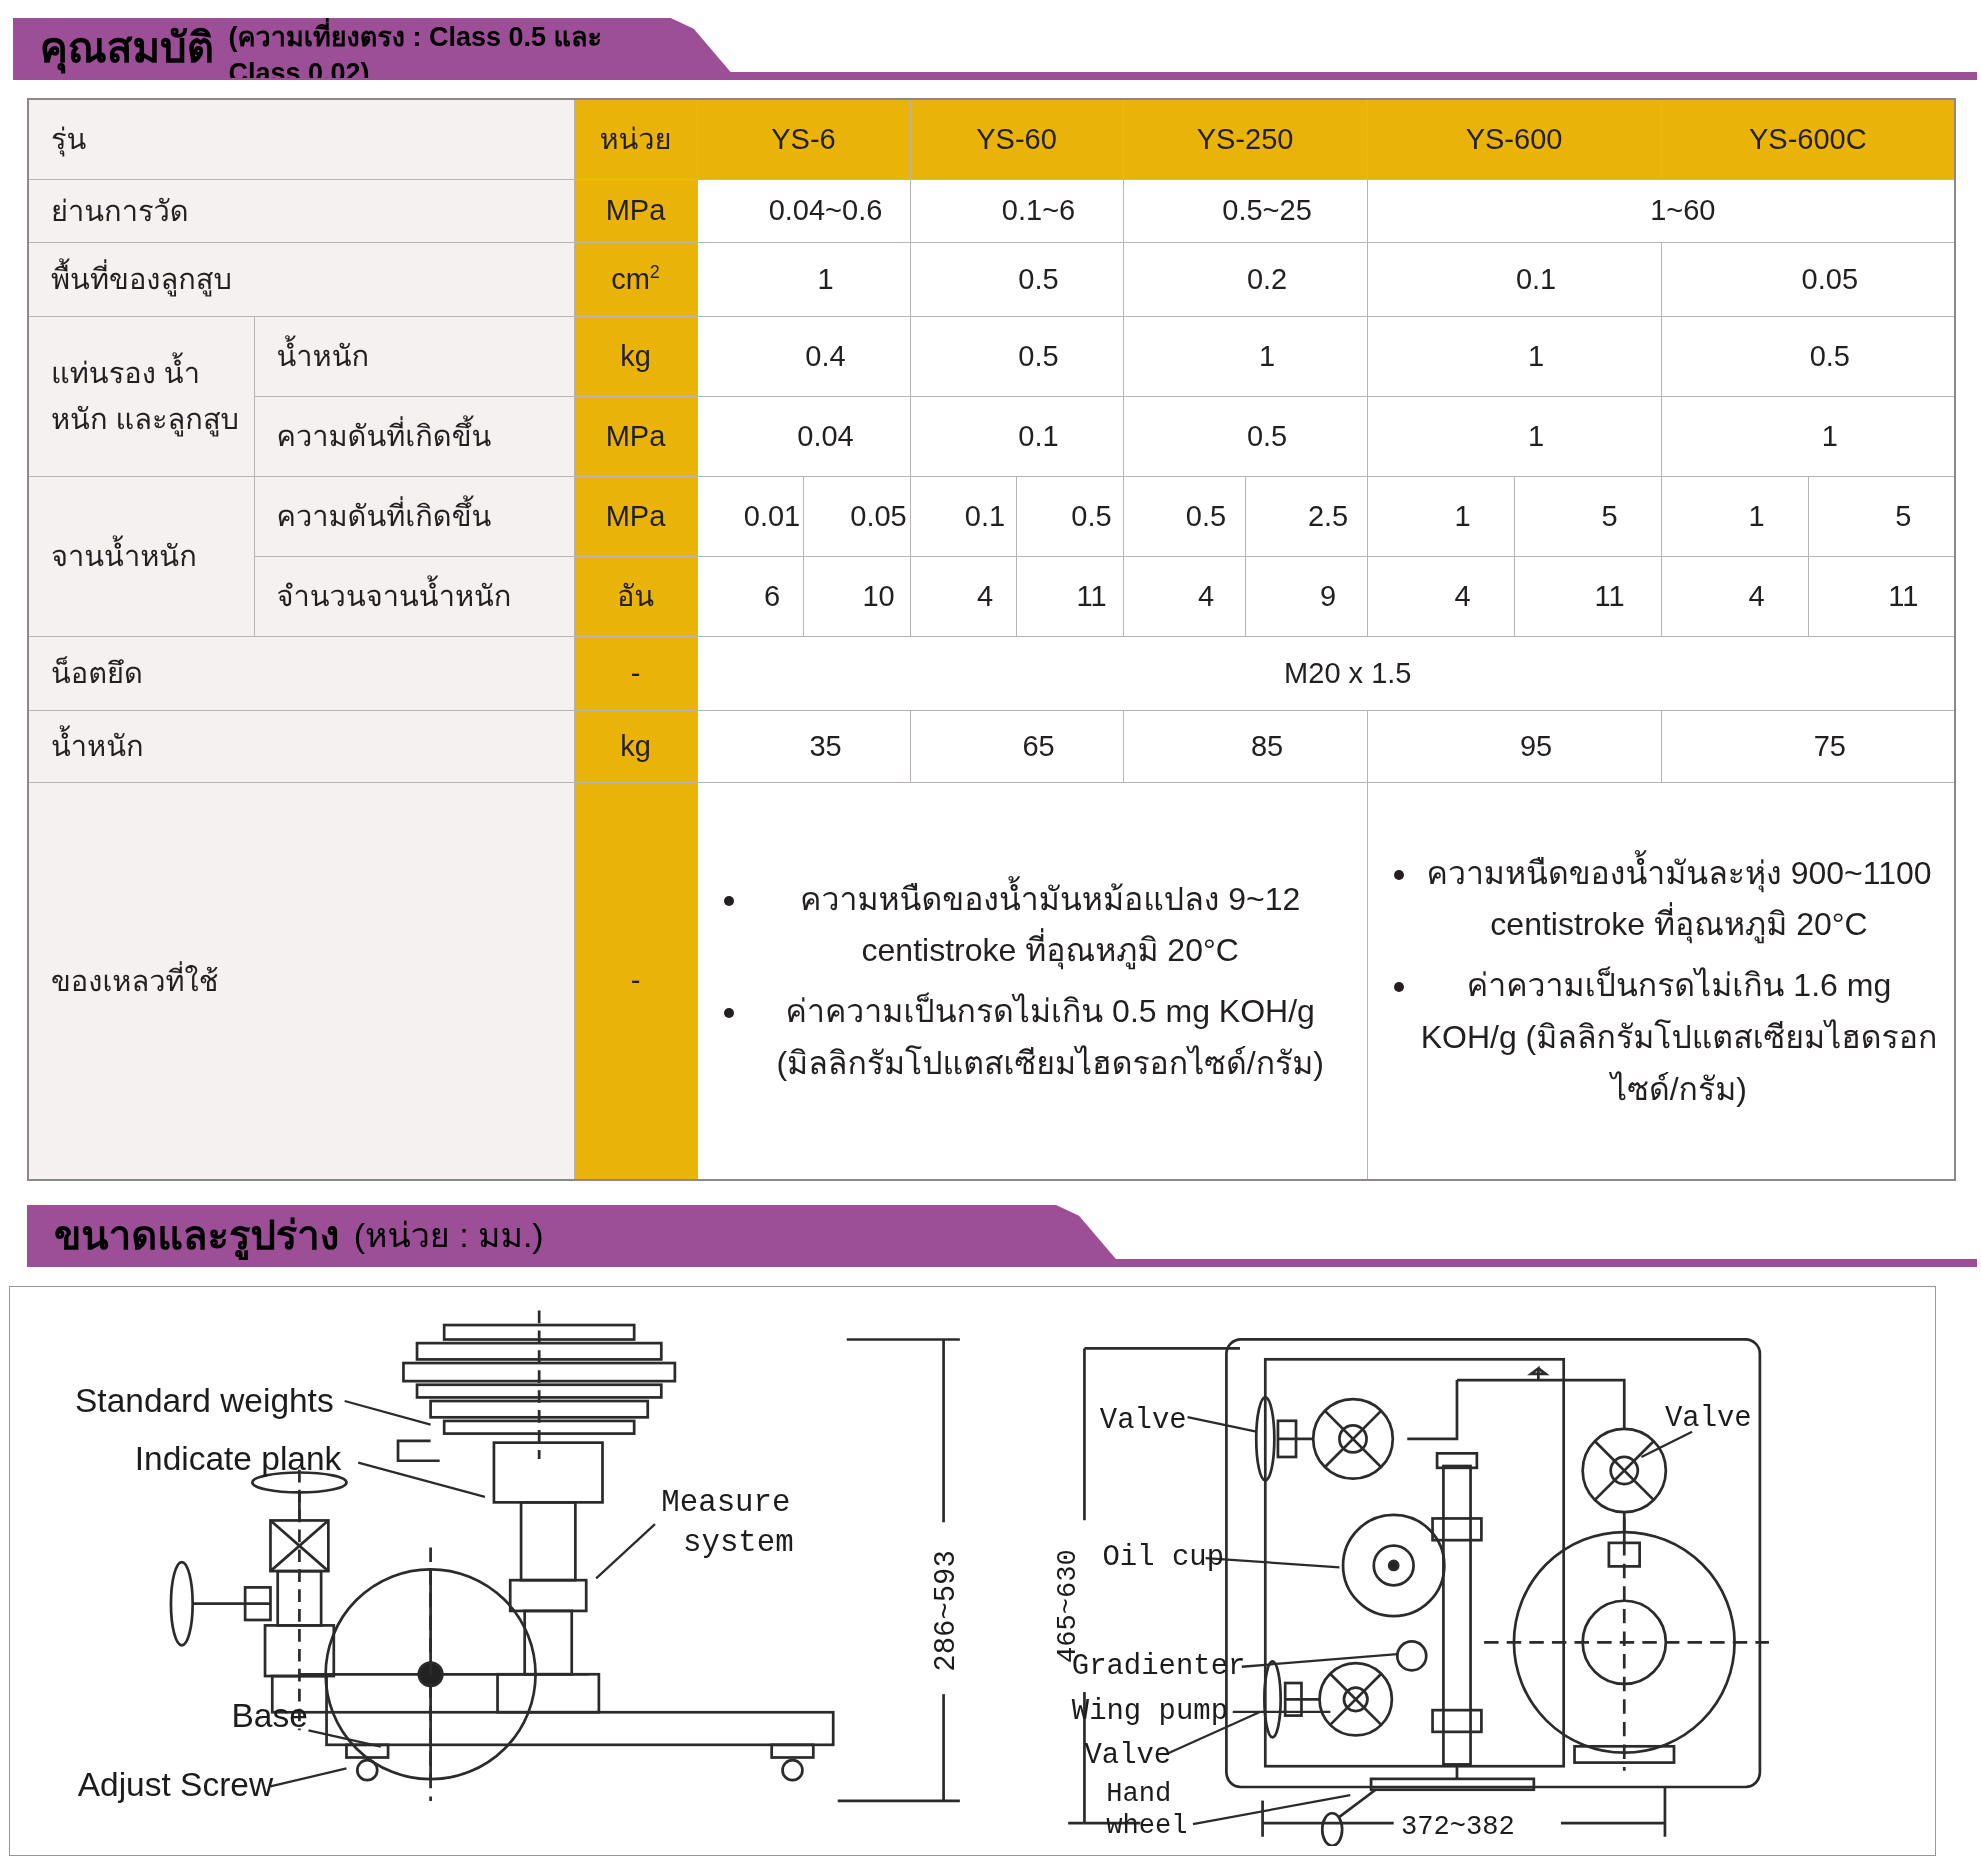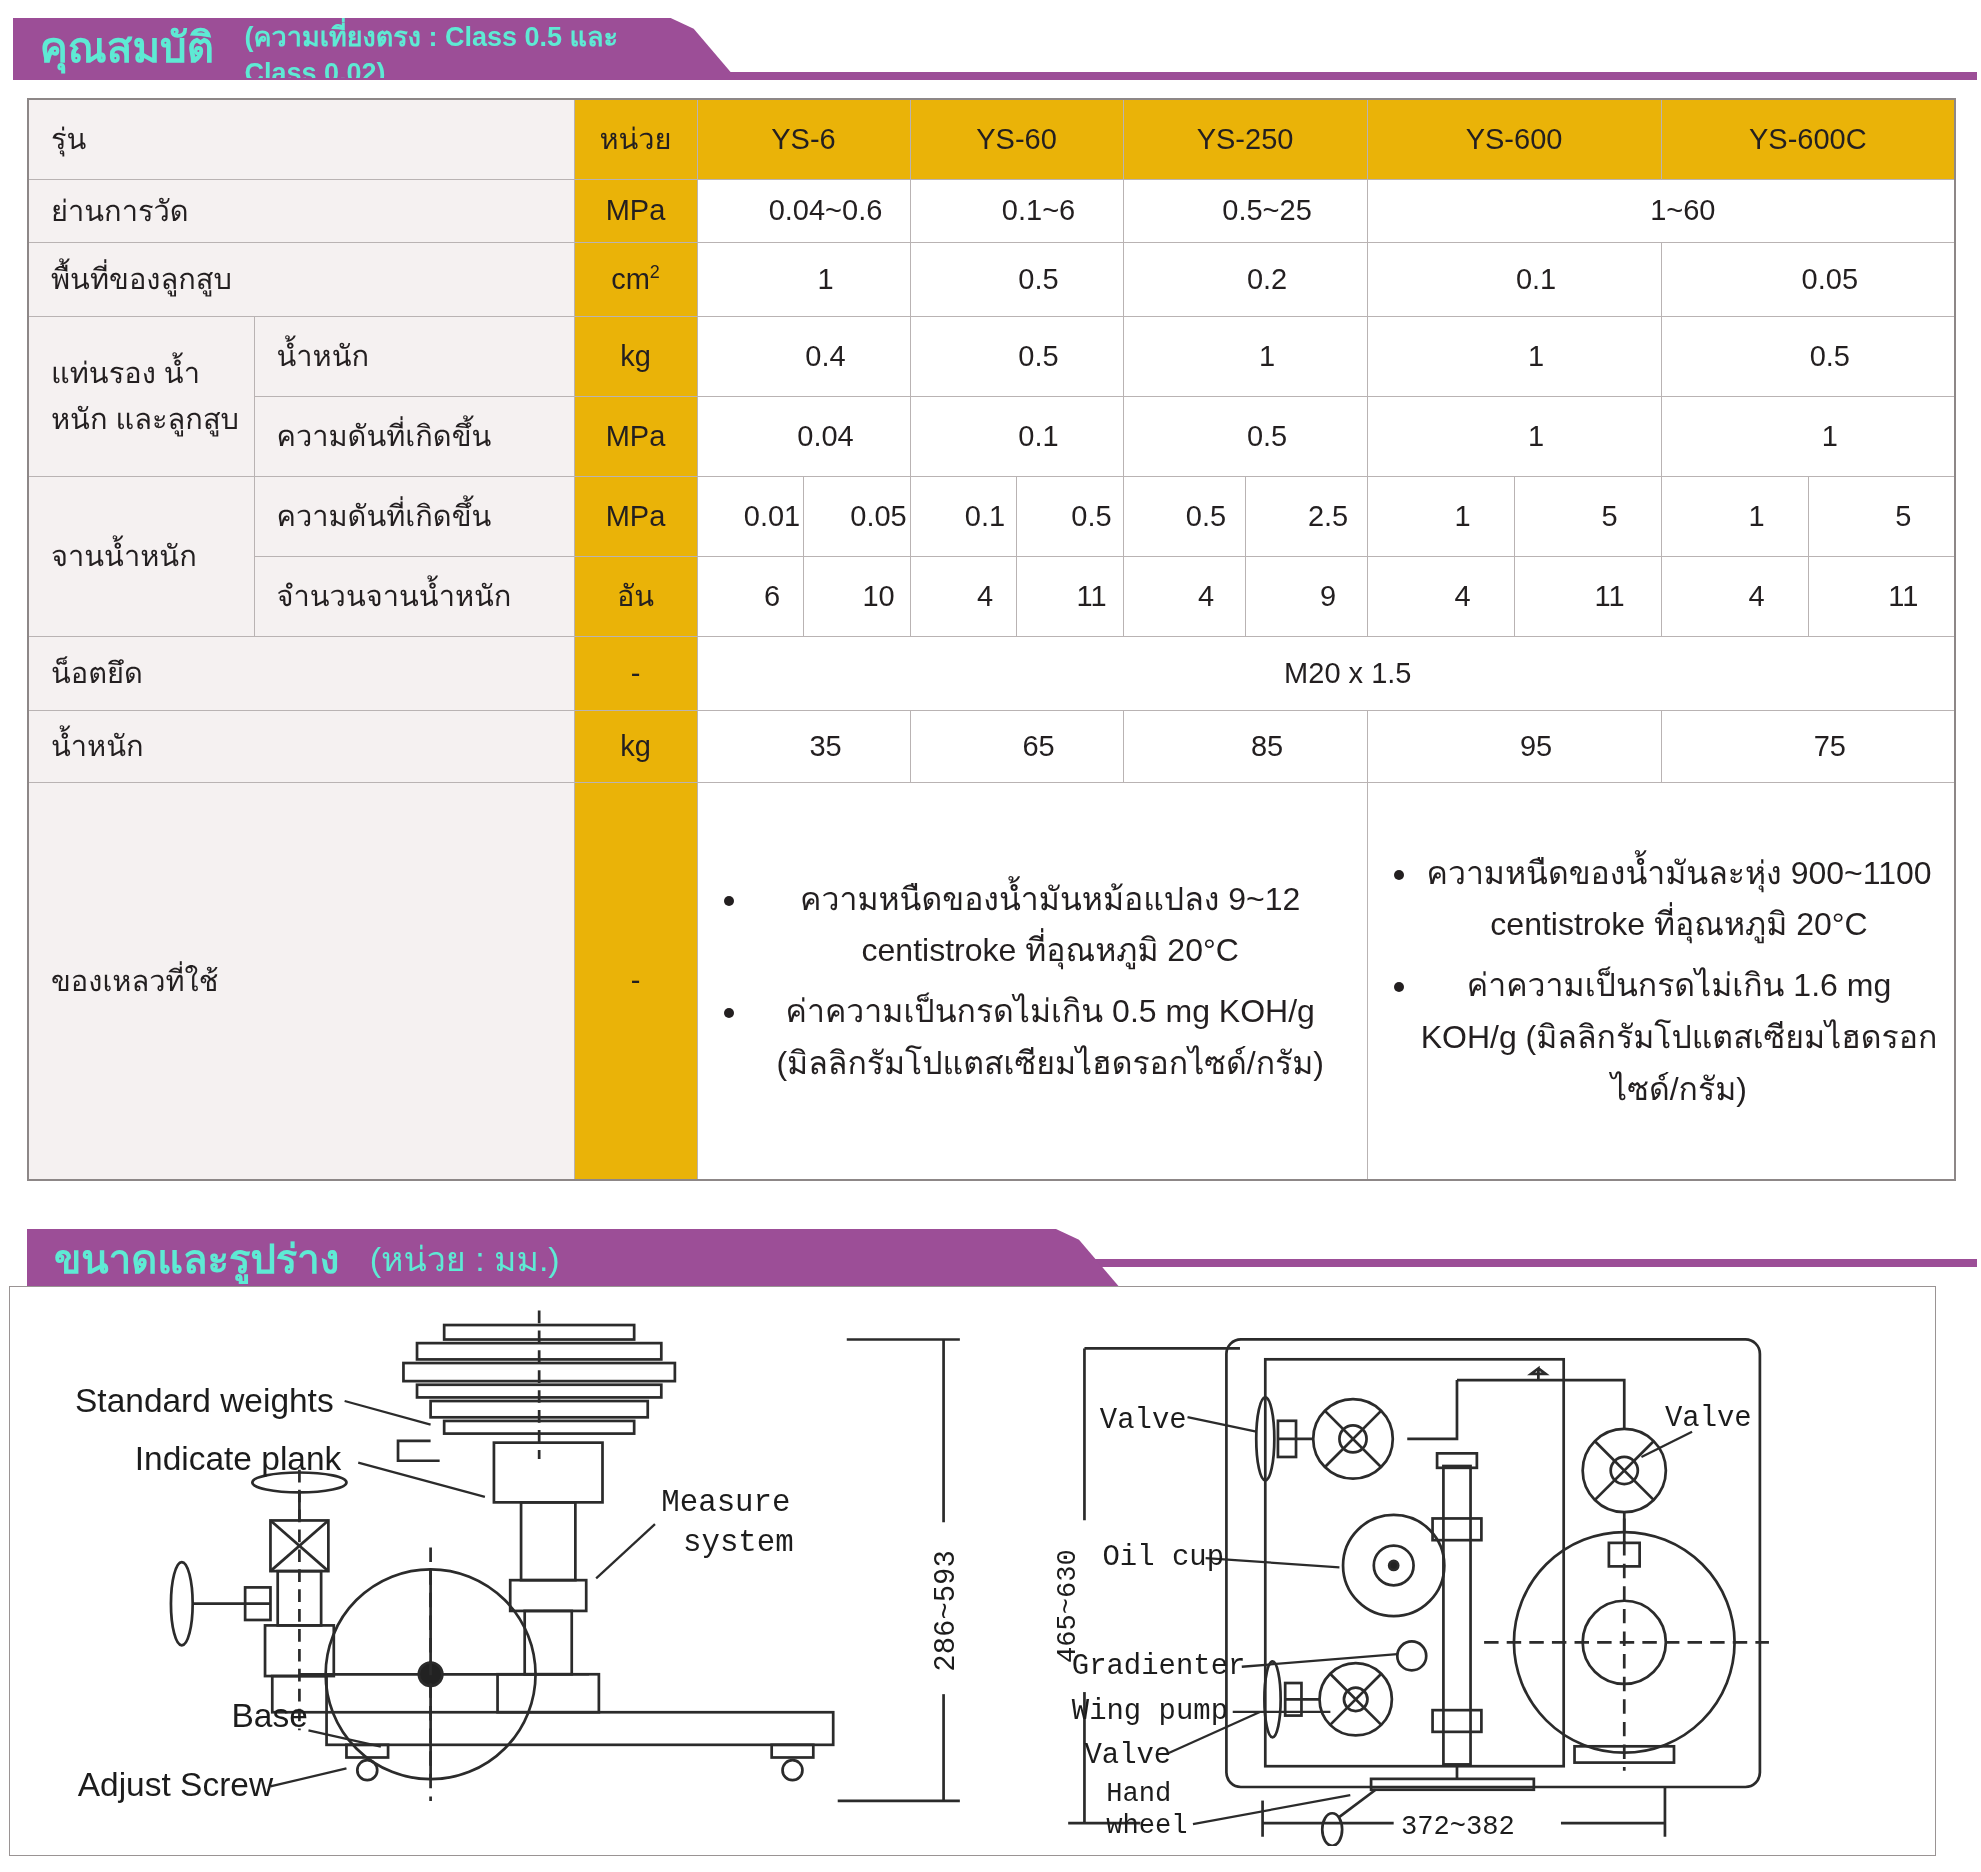--- a/index.html
+++ b/index.html
@@ -3,24 +3,23 @@
 <meta charset="utf-8">
 <style>
   html,body{margin:0;padding:0;background:#ffffff;}
   body{width:1981px;height:1873px;font-family:"Liberation Sans","DejaVu Sans",sans-serif;color:#231f20;overflow:hidden;}
   .page{position:relative;width:1981px;height:1873px;background:#fff;}
 
   
   .banner{position:absolute;left:12.7px;right:0;}
   .banner .tab{
     position:absolute;top:0;left:0;height:60px;
-    background:#9c4e97;color:#5eead4;display:flex;align-items:center;
+    background:#9c4e97;color:#000000;display:flex;align-items:center;
     padding:0 63px 0 27px;
     clip-path:polygon(0 0,calc(100% - 65px) 0,calc(100% - 42px) 18%,100% 100%,0 100%);
-    gap:16px;
   }
   .banner .tab .big{font-size:42px;font-weight:bold;align-self:center;line-height:60px;}
   .banner .tab .small{font-size:27px;font-weight:bold;margin-left:14.5px;align-self:center;padding-top:7.2px;}
   .banner .rule{position:absolute;left:0;right:3.6px;top:54px;height:8.1px;background:#9c4e97;}
 
   
   table.spec{border-collapse:collapse;table-layout:fixed;width:1927px;background:#fff;border:2.7px solid #8d8787;}
   table.spec td,table.spec th{border:1.8px solid #b9b3b3;font-size:29px;font-weight:normal;vertical-align:middle;overflow:hidden;}
   .lbl{background:#f5f1f1;text-align:left;padding:5.4px 9px 5.4px 22px;font-weight:bold;}
   .hdr{background:#eab308;text-align:center;font-weight:bold;}
@@ -178,21 +177,21 @@
           <li>ความหนืดของน้ำมันละหุ่ง 900~1100 centistroke ที่อุณหภูมิ 20°C</li>
           <li>ค่าความเป็นกรดไม่เกิน 1.6 mg KOH/g (มิลลิกรัมโปแตสเซียมไฮดรอกไซด์/กรัม)</li>
         </ul>
       </td>
     </tr>
   </tbody>
     </table>
 
   <div class="banner" style="top:1205px;height:63px;left:27px;">
     <div class="rule"></div>
-    <div class="tab" style="width:1004px;margin-top:24px;">
+    <div class="tab" style="width:1004px;">
       <span class="big" style="font-size:40px;">ขนาดและรูปร่าง</span>
       <span class="small" style="font-size:34px;font-weight:normal;padding-top:0;">(หน่วย : มม.)</span>
     </div>
   </div>
 
   <div class="panel">
 
     <svg width="959" height="525" viewBox="0 0 1060 580" style="position:absolute;left:18px;top:18px;">
       <g stroke="#2b2b2b" stroke-width="3" fill="none">
         <line x1="565" y1="6" x2="565" y2="170" stroke-dasharray="14 8"></line>

